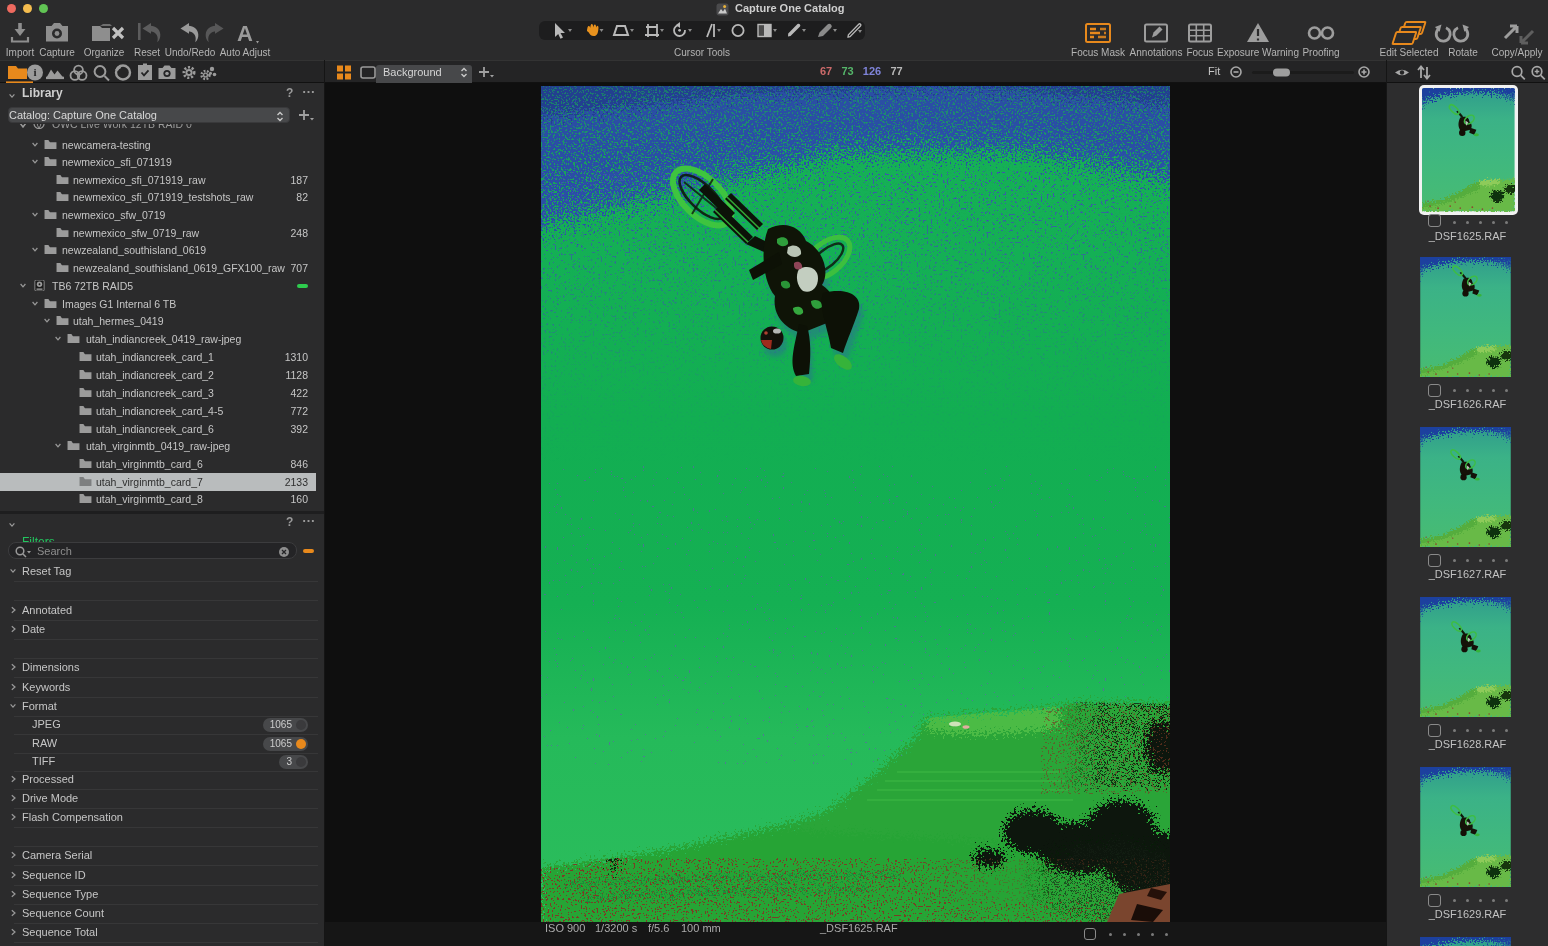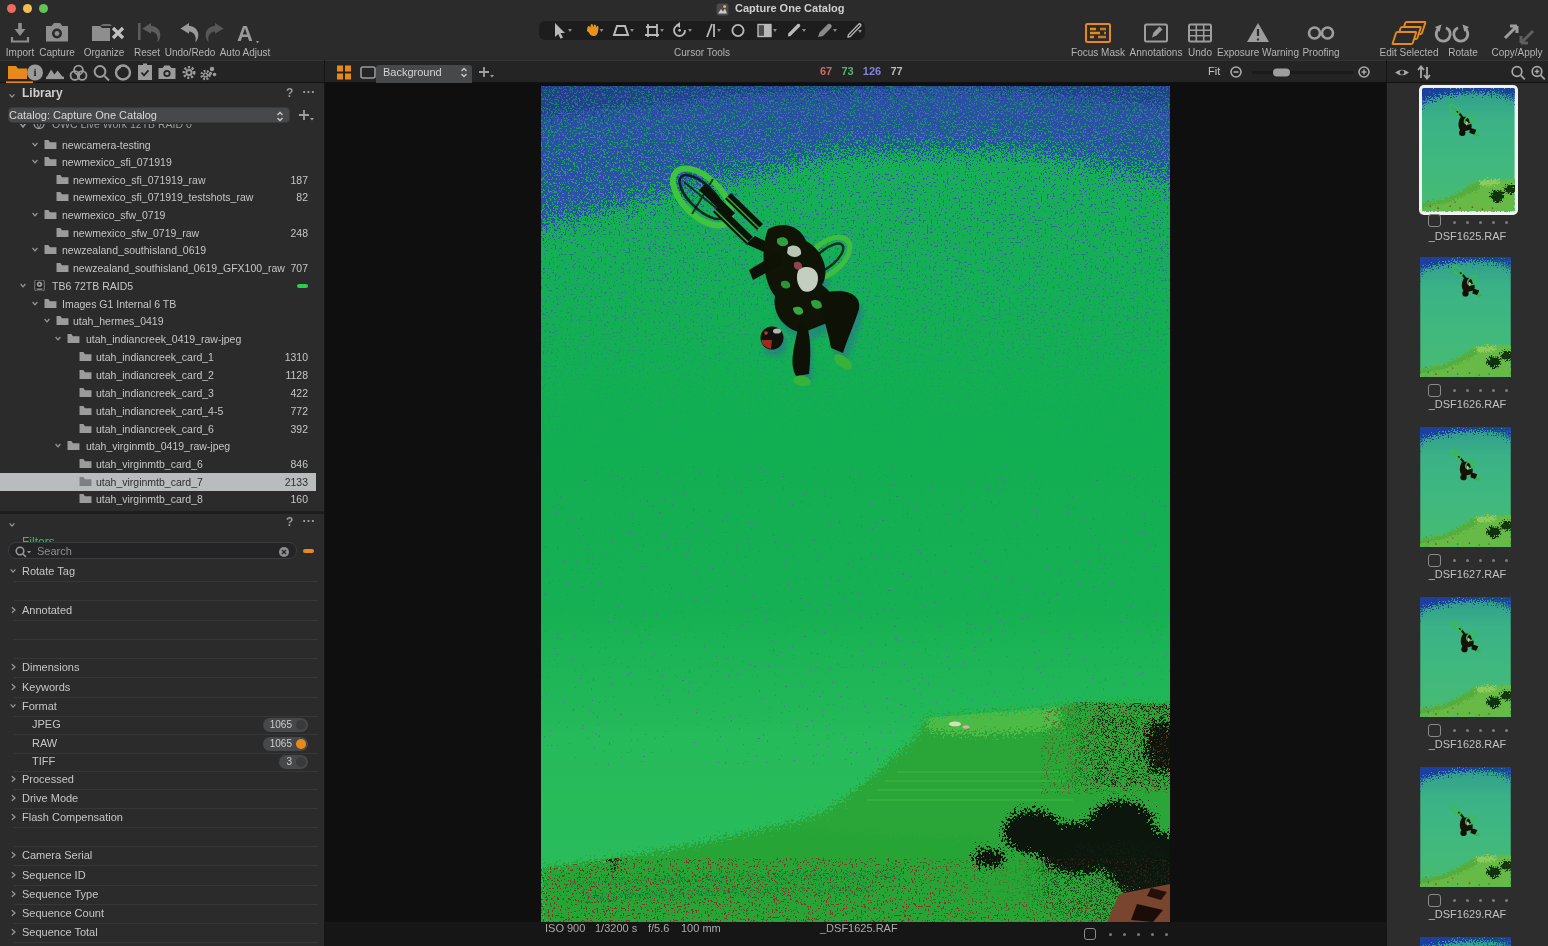--- a/index.html
+++ b/index.html
@@ -208,21 +208,21 @@
         </g>
       </g>
 
     <g transform="translate(437,13)">
         <path d="M-10 8 L2 -4 M2 -4 l-7 0 m7 0 l0 7" stroke="#9d9d9d" stroke-width="3" fill="none" transform="translate(-2,-3)"></path>
         <path d="M14 -6 L2 6 M2 6 l7 0 m-7 0 l0 -7" stroke="#5f5f5f" stroke-width="3" fill="none" transform="translate(2,4)"></path>
       </g>
   </svg>
   <div class="lbl" style="left:1098px;top:29px">Focus Mask</div>
   <div class="lbl" style="left:1156px;top:29px">Annotations</div>
-  <div class="lbl" style="left:1200px;top:29px">Undo</div>
+  <div class="lbl" style="left:1200px;top:29px">Focus</div>
   <div class="lbl" style="left:1258px;top:29px">Exposure Warning</div>
   <div class="lbl" style="left:1321px;top:29px">Proofing</div>
   <div class="lbl" style="left:1409px;top:29px">Edit Selected</div>
   <div class="lbl" style="left:1463px;top:29px">Rotate</div>
   <div class="lbl" style="left:1517px;top:29px">Copy/Apply</div>
 </div>
 
 <div id="row2">
 
   <svg class="abs" style="left:0;top:1px" width="324" height="21" viewBox="0 0 324 21" fill="#9b9b9b">
@@ -552,31 +552,37 @@
         <circle cx="5" cy="5" r="5" fill="#8e8e8e"></circle>
         <path d="M3 3 l4 4 M7 3 l-4 4" stroke="#242426" stroke-width="1.3"></path>
       </svg>
  </div>
  <div class="abs" style="left:303px;top:466px;width:11px;height:4px;border-radius:2px;background:#e8891c"></div>
 
  <div class="frow" style="top:478.5px">
       <svg class="chev" style="left:9px;top:5px" width="8" height="10" viewBox="0 0 8 10">
         <path d="M1 3 L4 6.5 L7 3"></path>
       </svg>
-      <span style="position:absolute;left:22px">Rotate Tag</span>
+      <span style="position:absolute;left:22px">Reset Tag</span>
     </div>
 <div class="sep" style="left:14px;width:304px;top:497.70000000000005px"></div>
 <div class="sep" style="left:14px;width:304px;top:517.2px"></div>
 <div class="frow" style="top:517.5px">
       <svg class="chev" style="left:9px;top:5px" width="8" height="10" viewBox="0 0 8 10">
         <path d="M2.5 1.5 L6.5 5 L2.5 8.5"></path>
       </svg>
       <span style="position:absolute;left:22px">Annotated</span>
     </div>
 <div class="sep" style="left:14px;width:304px;top:536.7px"></div>
+<div class="frow" style="top:536.5px">
+      <svg class="chev" style="left:9px;top:5px" width="8" height="10" viewBox="0 0 8 10">
+        <path d="M2.5 1.5 L6.5 5 L2.5 8.5"></path>
+      </svg>
+      <span style="position:absolute;left:22px">Date</span>
+    </div>
 <div class="sep" style="left:14px;width:304px;top:555.7px"></div>
 <div class="sep" style="left:14px;width:304px;top:574.7px"></div>
 <div class="frow" style="top:575.0px">
       <svg class="chev" style="left:9px;top:5px" width="8" height="10" viewBox="0 0 8 10">
         <path d="M2.5 1.5 L6.5 5 L2.5 8.5"></path>
       </svg>
       <span style="position:absolute;left:22px">Dimensions</span>
     </div>
 <div class="sep" style="left:14px;width:304px;top:594.2px"></div>
 <div class="frow" style="top:594.5px">

